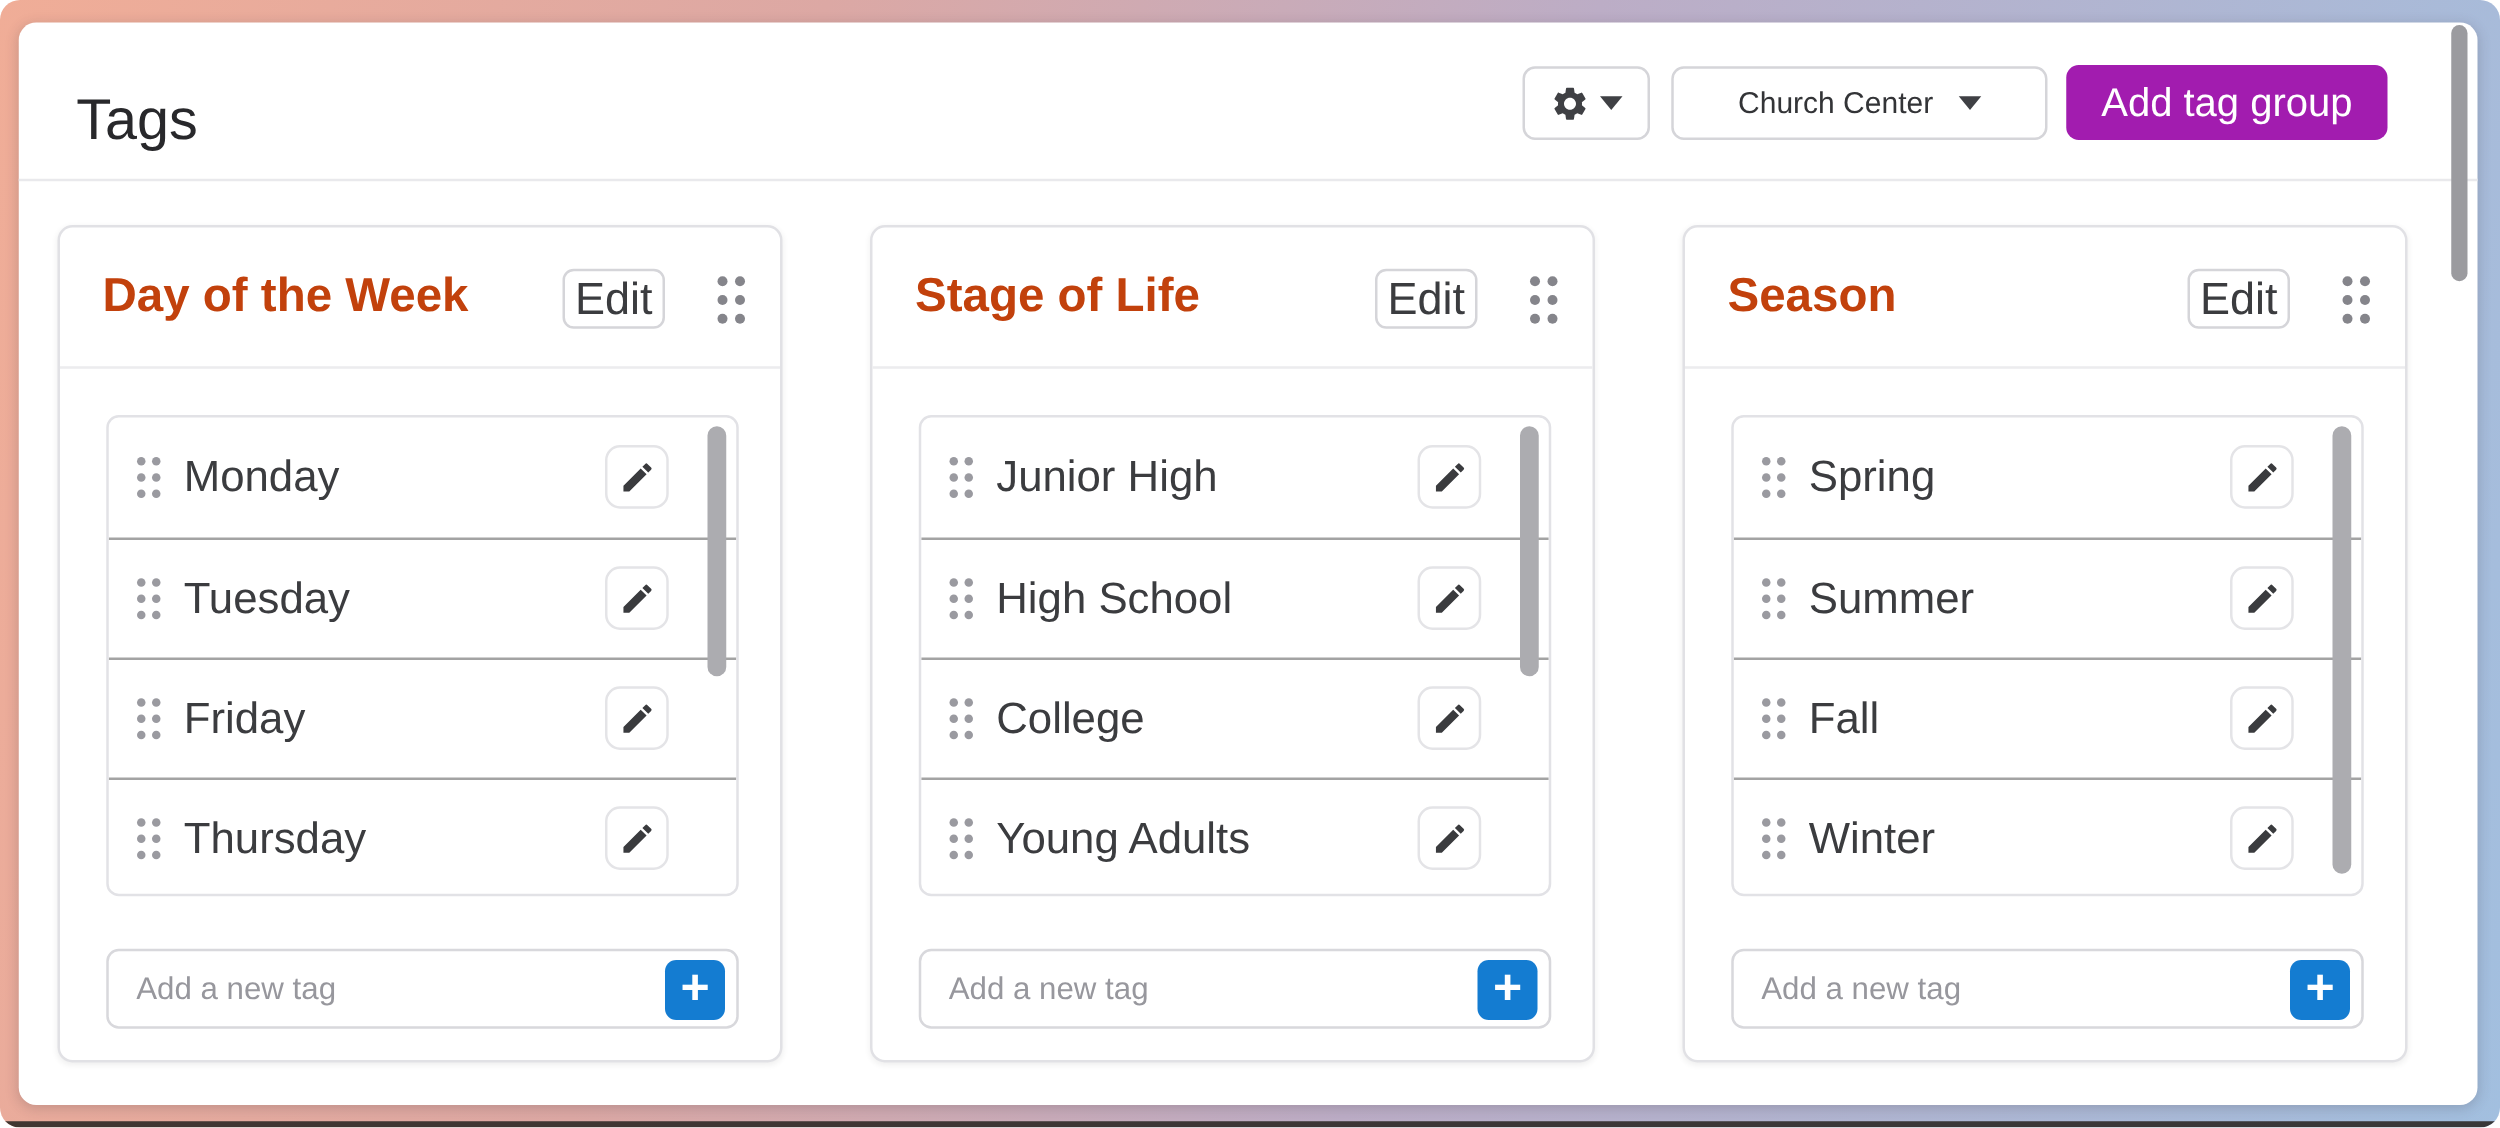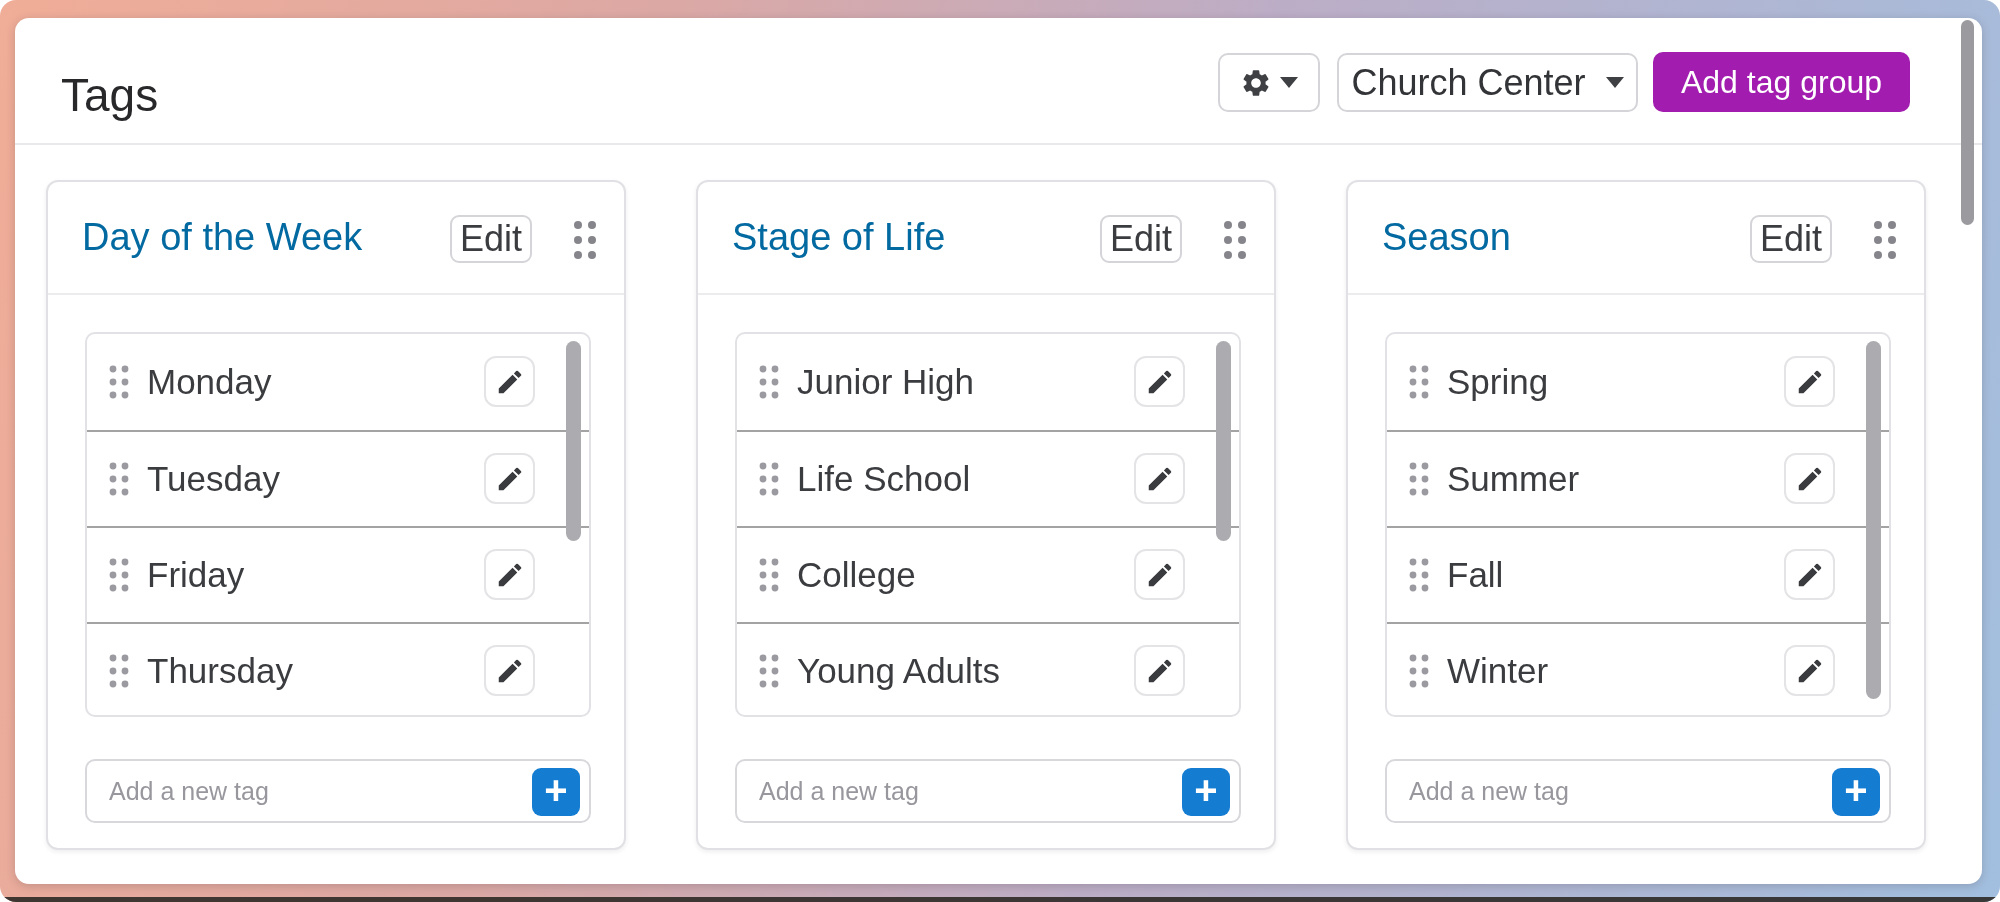--- a/index.html
+++ b/index.html
@@ -12,38 +12,38 @@
   }
   .bottom-edge { position:absolute; left:0; right:0; bottom:0; height:5px; background:rgba(45,41,38,.9); }
   .panel {
     position:absolute; left:15px; top:18px; width:1967px; height:866px;
     background:#ffffff; border-radius:14px; box-shadow:0 2px 10px rgba(60,50,60,.22);
   }
   .page-title { position:absolute; left:46px; top:50px; margin:0; font-size:46px; font-weight:500; color:#28282b; }
   .toolbar { position:absolute; top:0; left:0; width:100%; height:125px; }
   .btn { display:flex; align-items:center; background:#fff; border:2px solid #d5d5d9; border-radius:10px; cursor:pointer; font-family:inherit; }
   .gear-btn { position:absolute; left:1203px; top:35px; width:102px; height:59px; padding:0 20px; justify-content:space-between; }
-  .ws-btn { position:absolute; left:1322px; top:35px; width:301px; height:59px; justify-content:center; gap:20px; font-size:36px; color:#333437; }
+  .ws-btn { position:absolute; left:1322px; top:35px; width:301px; height:59px; justify-content:center; gap:20px; font-size:24px; color:#333437; }
   .add-group-btn {
     position:absolute; left:1638px; top:34px; width:257px; height:60px;
     border:none; border-radius:10px; color:#fff; font-size:32px; font-family:inherit;
     display:flex; align-items:center; justify-content:center; cursor:pointer;
   }
   .caret { width:0; height:0; border-left:9px solid transparent; border-right:9px solid transparent; border-top:11px solid #3f4044; }
   .header-divider { position:absolute; left:0; top:125px; width:100%; height:0; border-top:2px solid #e9e9ec; }
   .page-thumb { position:absolute; right:8px; top:2px; width:13px; height:205px; border-radius:7px; background:#9b9b9f; }
 
   .cards { position:absolute; left:31px; top:162px; display:flex; gap:70px; }
   .card {
     position:relative; width:580px; height:670px; background:#fff;
     border:2px solid #e1e1e5; border-radius:12px; box-shadow:0 2px 5px rgba(0,0,0,.07);
   }
   .card-header { position:absolute; left:0; top:0; width:100%; height:113px; border-bottom:2px solid #ececee;
     display:flex; align-items:center; padding-left:34px; }
-  .card-title { margin:0; font-size:38px; font-weight:400; color:#0369a1; }
+  .card-title { margin:0; font-size:38px; font-weight:700; color:#c2410c; }
   .edit-btn { position:absolute; right:92px; top:33px; width:82px; height:48px; justify-content:center; font-size:36px; color:#3b3c3f; border-radius:9px; }
   .group-handle { position:absolute; right:27px; top:38px; width:24px; height:40px; cursor:grab; }
   .dot { fill:#85858b; }
   .row-dot { fill:#9a9aa0; }
 
   .card-list { position:absolute; left:37px; top:150px; width:506px; height:385px;
     border:2px solid #e2e2e6; border-radius:10px; overflow:hidden; }
   .tag-row { position:relative; height:96px; }
   .tag-row + .tag-row { border-top:2px solid #a3a3a3; }
   .row-handle { position:absolute; left:22px; top:50%; margin-top:-17px; width:20px; height:34px; cursor:grab; }
@@ -214,21 +214,21 @@
 
   <div class="tag-row">
     <svg class="row-handle" viewBox="0 0 20 34" width="20" height="34">
       <circle class="row-dot" cx="4" cy="4" r="3.4"></circle>
                   <circle class="row-dot" cx="16" cy="4" r="3.4"></circle>
       <circle class="row-dot" cx="4" cy="17" r="3.4"></circle>
                   <circle class="row-dot" cx="16" cy="17" r="3.4"></circle>
       <circle class="row-dot" cx="4" cy="30" r="3.4"></circle>
                   <circle class="row-dot" cx="16" cy="30" r="3.4"></circle>
     </svg>
-    <span class="tag-label">Life School</span>
+    <span class="tag-label">High School</span>
     <button class="pencil-btn">
       <svg width="30" height="30" viewBox="0 0 24 24">
         <path fill="#3a3b3e" d="M3 17.25V21h3.75L17.81 9.94l-3.75-3.75L3 17.25zM20.71 7.04a.996.996 0 0 0 0-1.41l-2.34-2.34a.996.996 0 0 0-1.41 0l-1.83 1.83 3.75 3.75 1.83-1.83z"></path>
       </svg>
     </button>
   </div>
 
   <div class="tag-row">
     <svg class="row-handle" viewBox="0 0 20 34" width="20" height="34">
       <circle class="row-dot" cx="4" cy="4" r="3.4"></circle>

